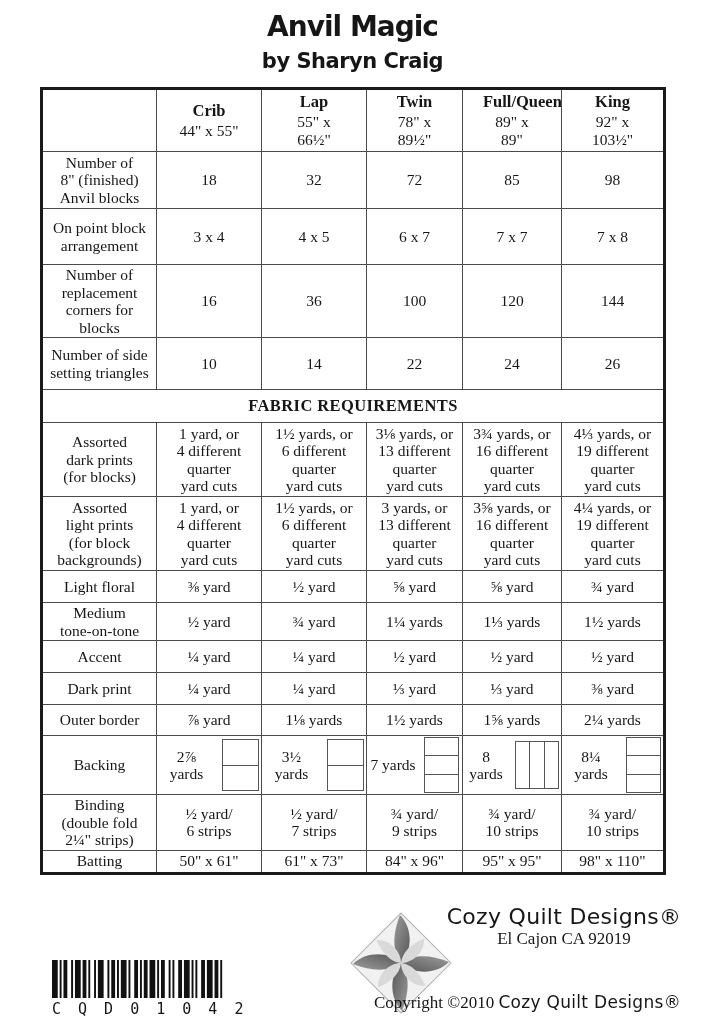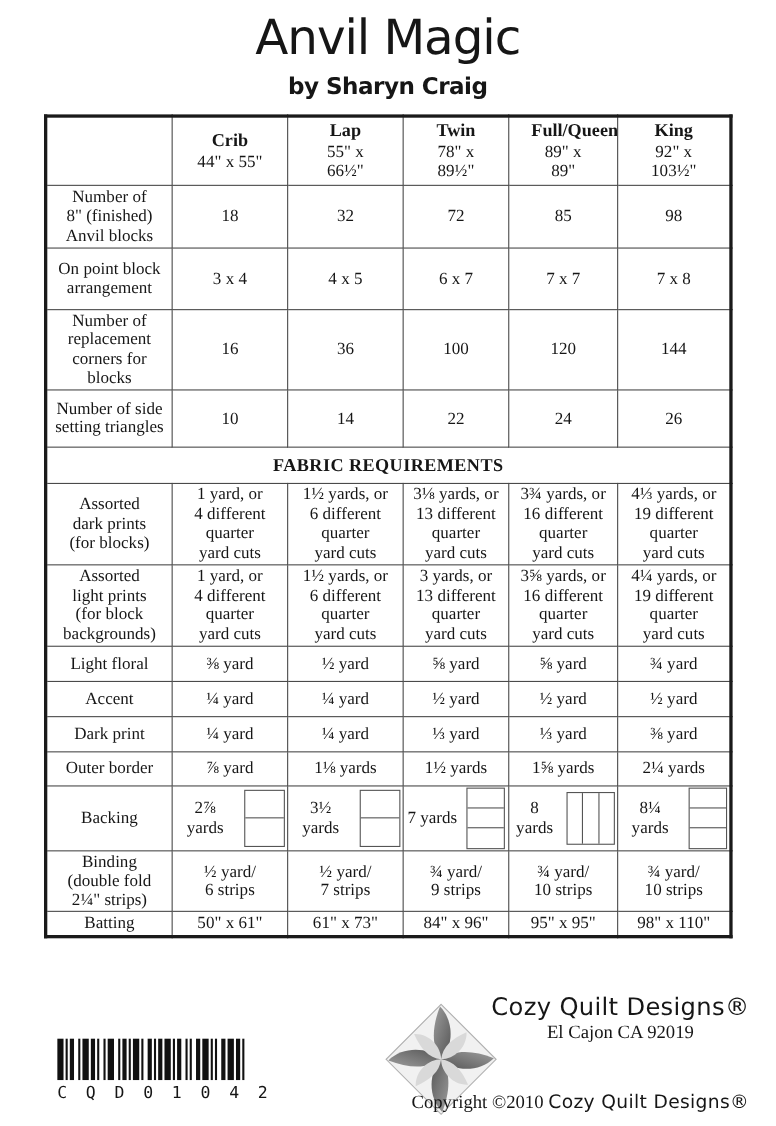--- a/index.html
+++ b/index.html
@@ -4,21 +4,21 @@
 <style>
   html,body{margin:0;padding:0;}
   body{
     width:705px;height:1024px;position:relative;background:#ffffff;overflow:hidden;
     font-family:"Liberation Serif","DejaVu Serif",serif;color:#161616;
   }
   
   .title-block{text-align:center;padding-top:12px;}
   .main-title{
     font-family:"DejaVu Sans","Liberation Sans",sans-serif;
-    font-weight:400;font-size:44px;letter-spacing:-1px;line-height:1.05;
+    font-weight:700;font-size:28px;letter-spacing:-1px;line-height:1.05;
   }
   .sub-title{
     font-family:"DejaVu Sans","Liberation Sans",sans-serif;
     font-weight:700;font-size:21px;margin-top:8px;letter-spacing:-0.5px;
   }
   
   table{
     border-collapse:collapse;table-layout:fixed;width:623px;
     margin:14px 0 0 40px;border:3px solid #1a1a1a;
   }
@@ -38,21 +38,21 @@
   .panels-2h{width:35px;height:50px;flex-direction:column;}
   .panels-3h{width:33px;height:54px;flex-direction:column;}
   .panels-3v{width:42px;height:46px;flex-direction:row;}
   .panels-2h .p + .p,.panels-3h .p + .p{border-top:1px solid #555;}
   .panels-3v .p + .p{border-left:1px solid #555;}
   .p{flex:1;}
   
   .footer{position:absolute;left:0;top:868px;width:705px;height:156px;}
   .note{position:absolute;left:55px;top:6px;font-size:16.5px;line-height:1.4;}
   .cqd{font-family:"DejaVu Sans","Liberation Sans",sans-serif;letter-spacing:0.3px;}
-  .barcode{position:absolute;left:52px;top:76px;width:174px;text-align:center;}
+  .barcode{position:absolute;left:52px;top:92px;width:174px;text-align:center;}
   .barcode svg{display:block;}
   .barcode-text{
     font-family:"DejaVu Sans Mono","Liberation Mono",monospace;
     font-size:15px;letter-spacing:4px;margin-top:2px;white-space:nowrap;
   }
   .logo{position:absolute;left:350px;top:44px;width:102px;height:102px;}
   .brandblock{position:absolute;left:425px;top:36px;width:278px;text-align:center;}
   .brand-name{font-size:22px;}
   .brand-address{font-size:17px;margin-top:0px;}
   .brand-phone{font-size:17.5px;margin-top:2px;}
@@ -180,20 +180,29 @@
 quarter
 yard cuts</td>
       </tr>
       <tr style="height: 32px;">
         <th class="rowlabel">Light floral</th>
         <td>⅜ yard</td>
         <td>½ yard</td>
         <td>⅝ yard</td>
         <td>⅝ yard</td>
         <td>¾ yard</td>
+      </tr>
+      <tr style="height: 34px;">
+        <th class="rowlabel">Medium
+tone-on-tone</th>
+        <td>½ yard</td>
+        <td>¾ yard</td>
+        <td>1¼ yards</td>
+        <td>1⅓ yards</td>
+        <td>1½ yards</td>
       </tr>
       <tr style="height: 32px;">
         <th class="rowlabel">Accent</th>
         <td>¼ yard</td>
         <td>¼ yard</td>
         <td>½ yard</td>
         <td>½ yard</td>
         <td>½ yard</td>
       </tr>
       <tr style="height: 32px;">

